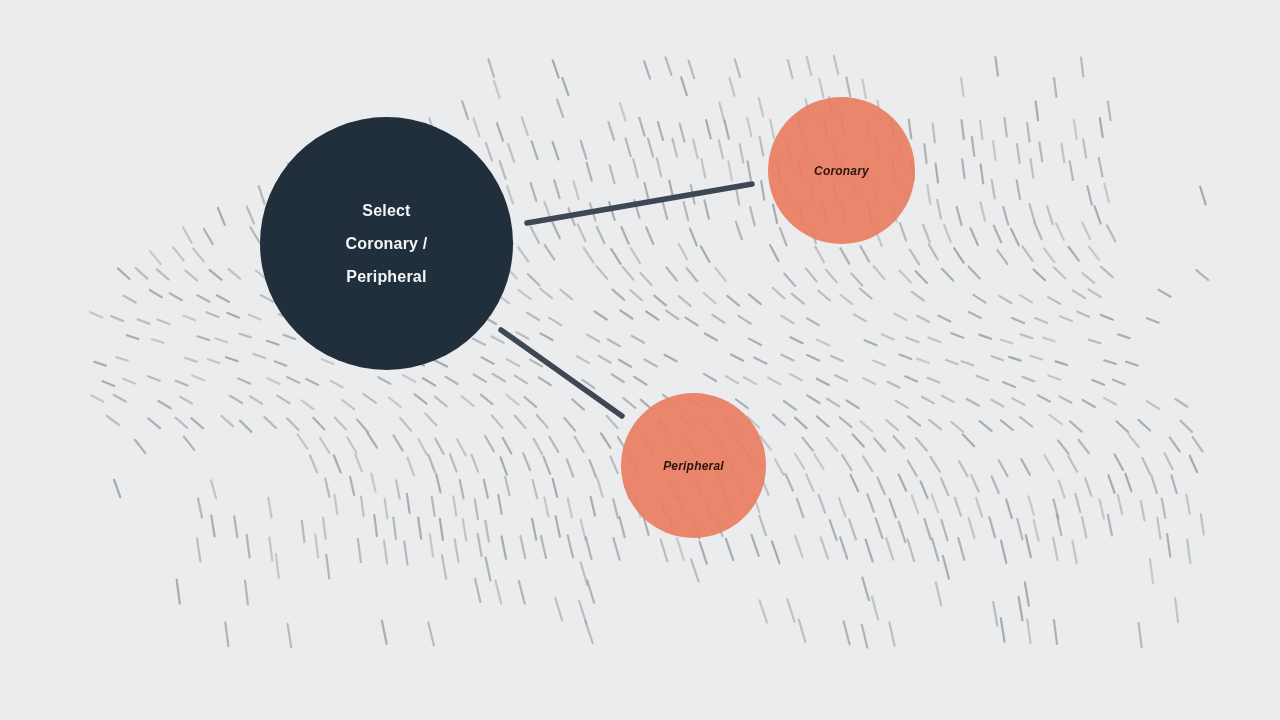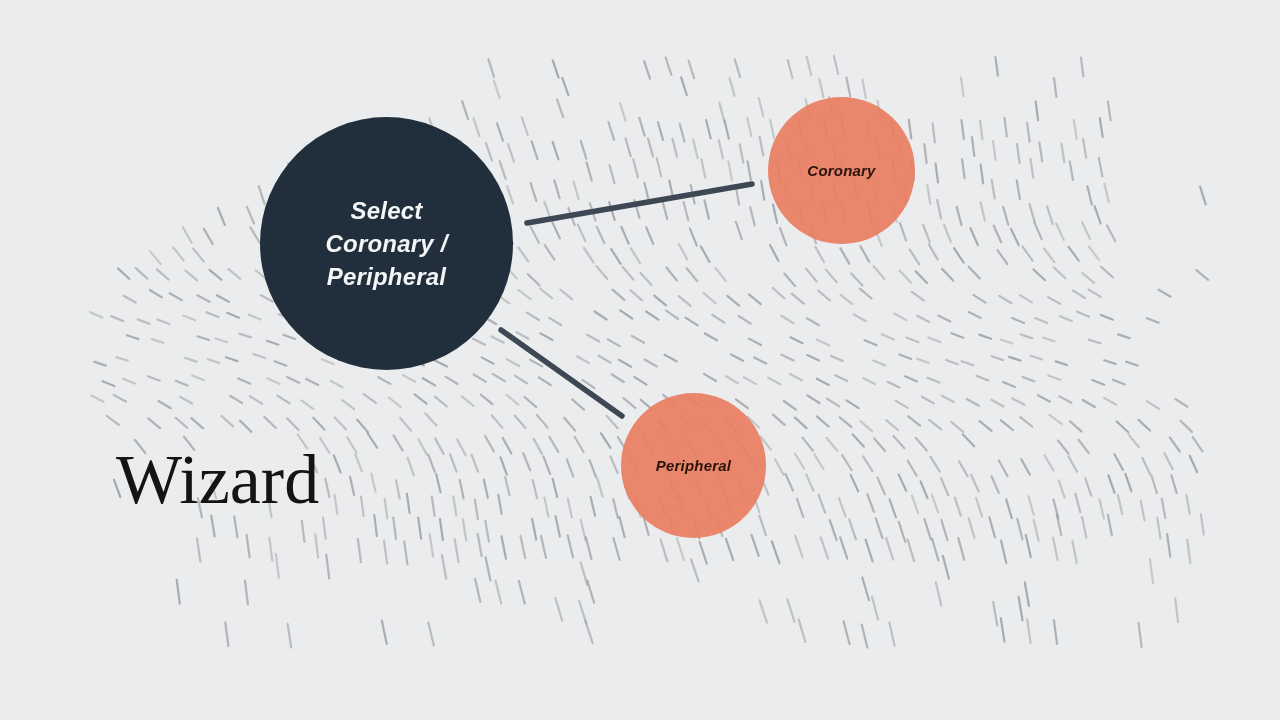--- a/index.html
+++ b/index.html
@@ -35,24 +35,23 @@
   }
   .node.main {
     left: 260px;
     top: 117px;
     width: 253px;
     height: 253px;
     background: var(--main_node_fill, #212e3c);
   }
   .main-label {
     color: var(--main_node_text, #f3f5f6);
-    font-size: 24px;
+    font-size: 16px;
     line-height: 33px;
     font-weight: bold;
-    font-style: italic;
     white-space: pre-line;
     letter-spacing: 0.2px;
   }
   .node.sub {
     background: var(--node_fill, #e87e62);
     background: color-mix(in srgb, var(--node_fill, #e87e62) 93%, transparent);
   }
   .node.coronary {
     left: 768px;
     top: 97px;
@@ -60,21 +59,21 @@
     height: 147px;
   }
   .node.peripheral {
     left: 621px;
     top: 393px;
     width: 145px;
     height: 145px;
   }
   .sub-label {
     color: var(--node_text, #2a140c);
-    font-size: 15px;
+    font-size: 12px;
     font-weight: bold;
     font-style: italic;
     letter-spacing: 0.2px;
   }
   .title {
     position: absolute;
     left: 116px;
     top: 441px;
     margin: 0;
     font-family: "Liberation Serif", serif;
@@ -901,16 +900,15 @@
 
   <div class="node sub coronary">
     <div class="sub-label">Coronary</div>
   </div>
 
   <div class="node sub peripheral">
     <div class="sub-label">Peripheral</div>
   </div>
 
   <h1 class="title">
-    <div>Wizard</div>
   </h1>
 
 </div>
 
 </body></html>

